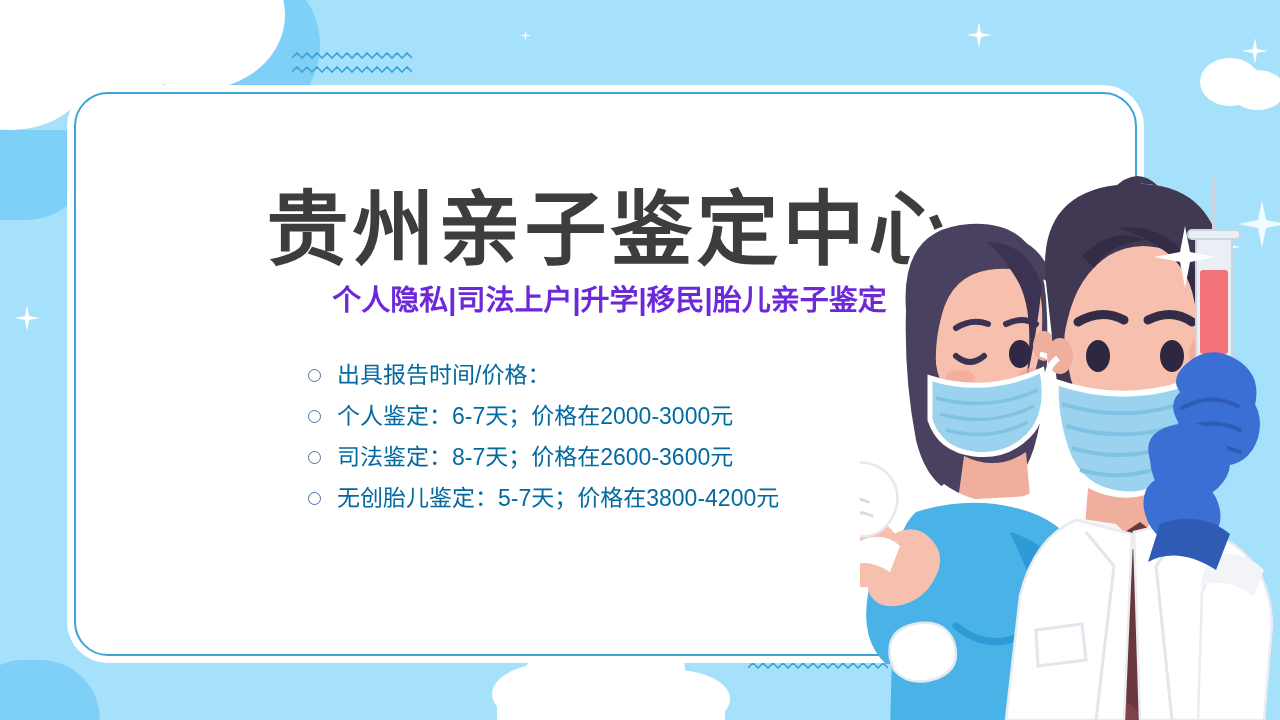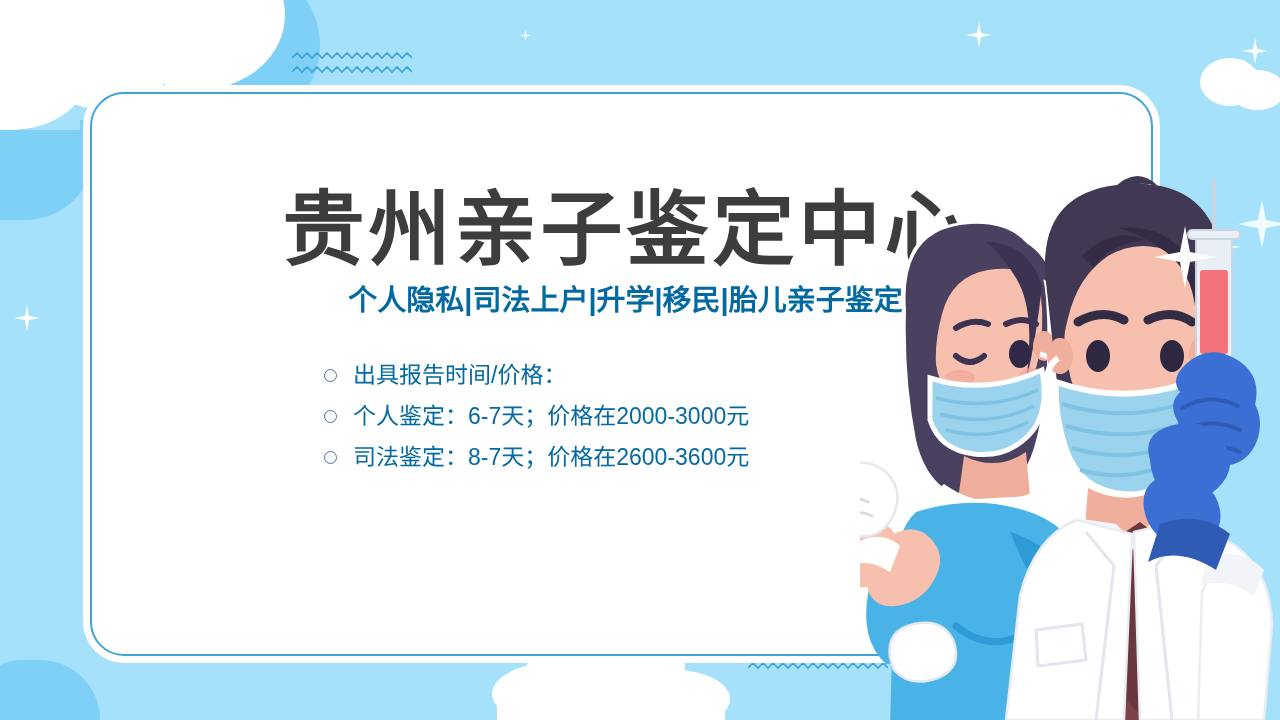--- a/index.html
+++ b/index.html
@@ -117,21 +117,21 @@
     
     clip-path: polygon(
       50% 0%, 58% 42%, 100% 50%, 58% 58%,
       50% 100%, 42% 58%, 0% 50%, 42% 42%
     );
   }
 
   
   .card {
     position: absolute;
-    left: 90px;
+    left: 74px;
     top: 92px;
     width: 1063px;
     height: 564px;
     background: #ffffff;
     border: 2px solid #3EA4D8;
     border-radius: 34px;
     box-sizing: border-box;
     box-shadow: 0 0 0 7px #ffffff;
   }
 
@@ -161,21 +161,21 @@
   
   .subtitle {
     position: absolute;
     left: 0;
     right: 0;
     top: 192px;
     text-align: center;
     font-size: 29px;
     line-height: 1;
     font-weight: 700;
-    color: #0369a1;
+    color: #6d28d9;
     letter-spacing: 0px;
     white-space: nowrap;
     padding-left: 8px;
   }
 
   
   .bullets {
     position: absolute;
     left: 232px;
     top: 264px;
@@ -295,20 +295,24 @@
           <span class="bullet-text">出具报告时间/价格：</span>
         </li>
         <li class="bullet-item">
           <span class="bullet-marker"></span>
           <span class="bullet-text">个人鉴定：6-7天；价格在2000-3000元</span>
         </li>
         <li class="bullet-item">
           <span class="bullet-marker"></span>
           <span class="bullet-text">司法鉴定：8-7天；价格在2600-3600元</span>
         </li>
+        <li class="bullet-item">
+          <span class="bullet-marker"></span>
+          <span class="bullet-text">无创胎儿鉴定：5-7天；价格在3800-4200元</span>
+        </li>
       </ul>
 
     </div>
   </div>
 
   <div class="illustration">
     <svg width="420" height="560" viewBox="0 0 420 560" xmlns="http://www.w3.org/2000/svg">
 
       <defs>
         <clipPath id="frameClip">

